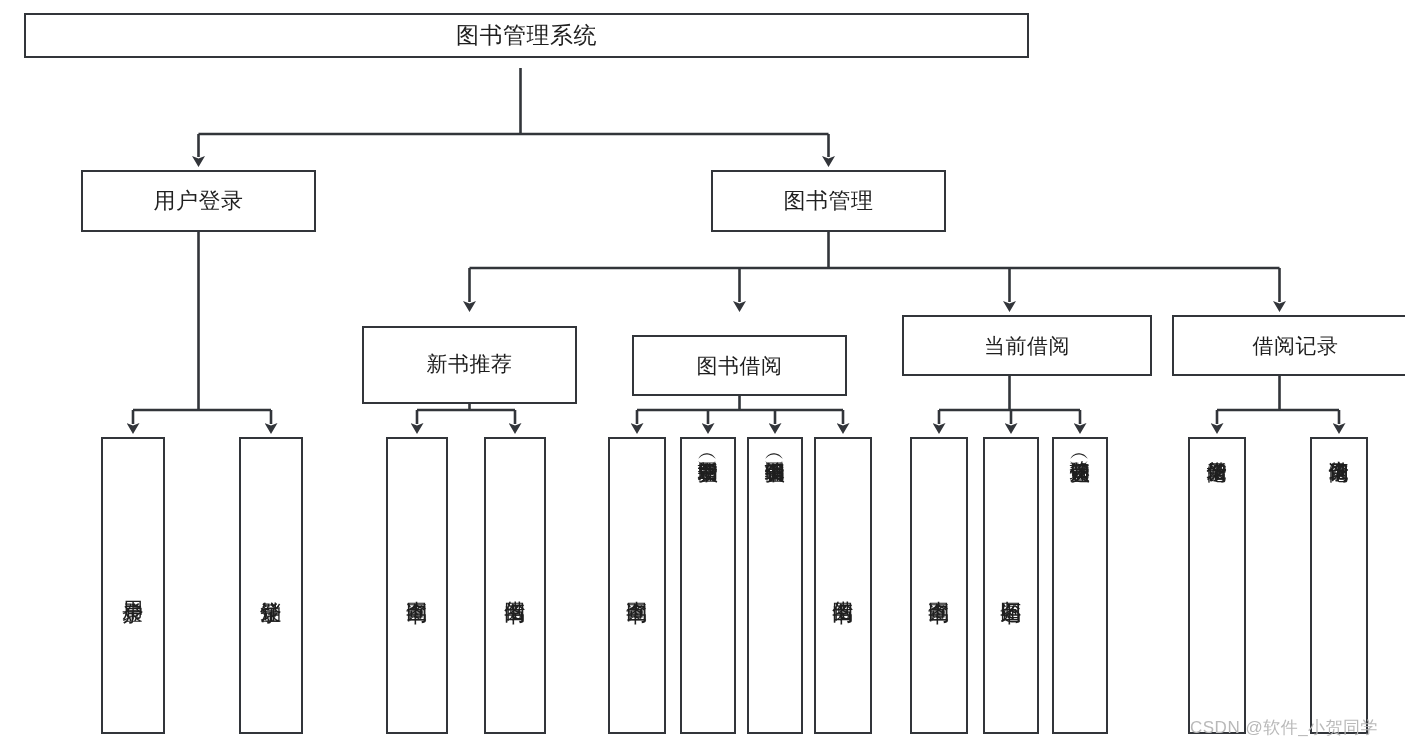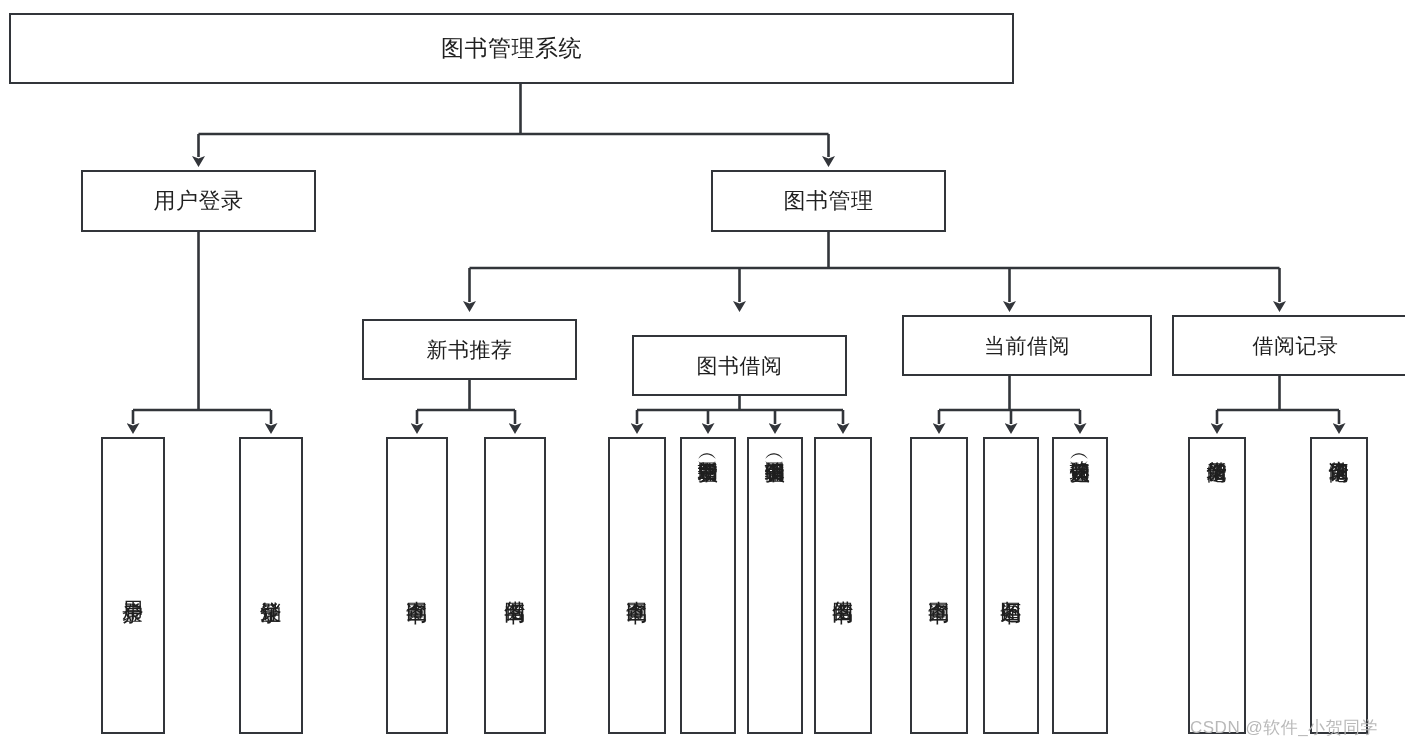--- a/index.html
+++ b/index.html
@@ -115,30 +115,30 @@
         <path d="M1011,410 L1011,424" marker-end="url(#arrow)"></path>
         <path d="M1080,410 L1080,424" marker-end="url(#arrow)"></path>
         <path d="M1279.5,376 L1279.5,410"></path>
         <path d="M1217,410 L1339,410"></path>
         <path d="M1217,410 L1217,424" marker-end="url(#arrow)"></path>
         <path d="M1339,410 L1339,424" marker-end="url(#arrow)"></path>
       </g>
   </svg>
 
   <div id="nodes-layer">
-      <div class="node-box root" style="left: 9px; top: 13px; width: 1005px; height: 71px;">
+      <div class="node-box root" style="left: 24px; top: 13px; width: 1005px; height: 45px;">
         <span class="node-label">图书管理系统</span>
       </div>
       <div class="node-box lvl2" style="left: 81px; top: 170px; width: 235px; height: 62px;">
         <span class="node-label">用户登录</span>
       </div>
       <div class="node-box lvl2" style="left: 711px; top: 170px; width: 235px; height: 62px;">
         <span class="node-label">图书管理</span>
       </div>
-      <div class="node-box lvl3" style="left: 362px; top: 319px; width: 215px; height: 61px;">
+      <div class="node-box lvl3" style="left: 362px; top: 326px; width: 215px; height: 78px; font-family: Liberation Serif, serif;">
         <span class="node-label">新书推荐</span>
       </div>
       <div class="node-box lvl3" style="left: 632px; top: 315px; width: 215px; height: 61px; margin-top: 20px;">
         <span class="node-label">图书借阅</span>
       </div>
       <div class="node-box lvl3" style="left: 902px; top: 315px; width: 250px; height: 61px; align-items: center;">
         <span class="node-label">当前借阅</span>
       </div>
       <div class="node-box lvl3" style="left: 1172px; top: 315px; width: 247px; height: 61px;">
         <span class="node-label">借阅记录</span>

